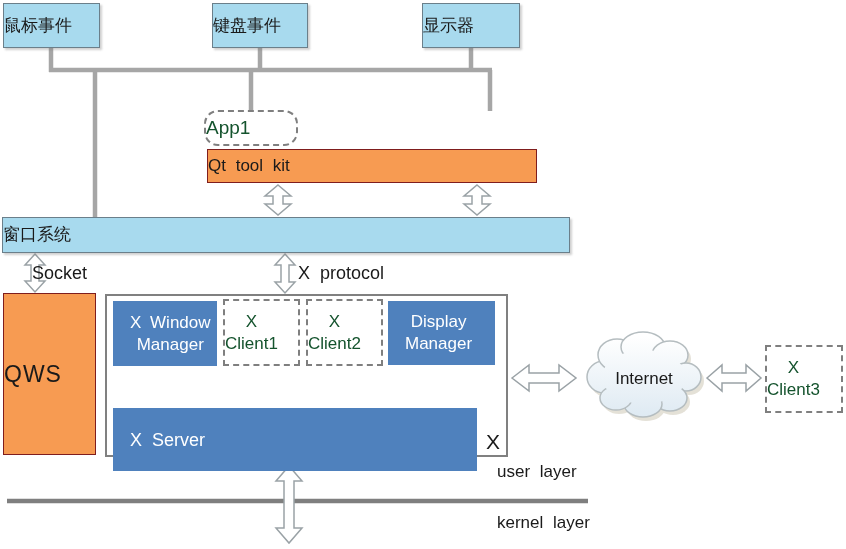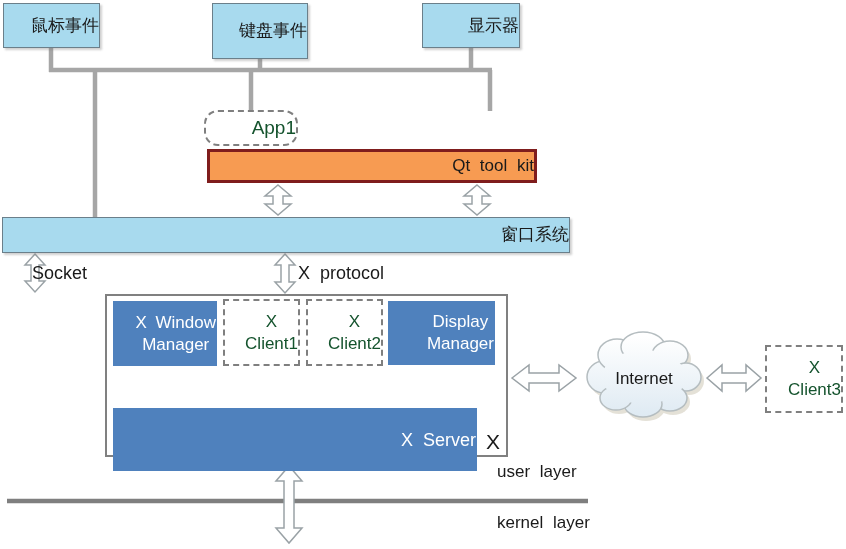--- a/index.html
+++ b/index.html
@@ -2,26 +2,26 @@
 <html><head>
 <meta charset="utf-8">
 <style>
   html,body{margin:0;padding:0;background:#ffffff;}
   .stage{
     position:relative;width:846px;height:549px;background:#ffffff;overflow:hidden;
     font-family:"Liberation Sans", sans-serif;color:#1a1a1a;
   }
   .abs{position:absolute;box-sizing:border-box;}
   .box{
-    display:flex;align-items:center;justify-content:flex-end;text-align:center;
+    display:flex;align-items:center;justify-content:flex-start;text-align:center;
     font-size:17px;line-height:20px;z-index:2;
   }
   .lightblue{background:#A8DAEE;border:1px solid #6B7F8A;box-shadow:2px 2px 2px rgba(120,120,120,.35);}
-  .orange{background:#F79B52;border:3px solid #7f1d1d;}
-  .blue{background:#4F81BD;color:#ffffff;border:1px solid #4F81BD;}
+  .orange{background:#F79B52;border:1px solid #7f1d1d;}
+  .blue{background:#4F81BD;color:#ffffff;border:1px solid #4F81BD;padding-left:16px;}
   .dashedbox{background:#ffffff;border:2px dashed #7F7F7F;color:#14532d;}
   .rounded{border-radius:14px;}
   .container-frame{background:#ffffff;border:2px solid #808080;z-index:1;}
   .lbl{position:absolute;z-index:2;font-size:18px;white-space:nowrap;}
   .wsp{word-spacing:5px;}
   .two-line div{word-spacing:4px;}
   svg.layer{position:absolute;left:0;top:0;z-index:1;}
 </style>
 </head>
 <body>
@@ -79,42 +79,45 @@
         <ellipse cx="643" cy="404" rx="19" ry="13"></ellipse>
           <ellipse cx="616" cy="398" rx="16" ry="12"></ellipse>
       </g>
       <ellipse cx="644" cy="377" rx="42" ry="27" fill="url(#cloudGrad)" stroke="none"></ellipse>
     </g>
   </svg>
 
   <div class="abs box lightblue" style="left:3px;top:3px;width:97px;height:45px;">
     <span>鼠标事件</span>
   </div>
-  <div class="abs box lightblue" style="left:212px;top:3px;width:96px;height:56px;">
+  <div class="abs box lightblue" style="left:212px;top:3px;width:96px;height:45px;">
     <span>键盘事件</span>
   </div>
-  <div class="abs box lightblue" style="left:422px;top:3px;width:98px;height:45px;padding-left:29px;">
+  <div class="abs box lightblue" style="left:422px;top:3px;width:98px;height:45px;">
     <span>显示器</span>
   </div>
 
   <div class="abs box dashedbox rounded" style="left:204px;top:110px;width:94px;height:36px;font-size:19px;">
     <span>App1</span>
   </div>
 
   <div class="abs box orange wsp" style="left:207px;top:149px;width:330px;height:34px;">
     <span>Qt tool kit</span>
   </div>
 
   <div class="abs box lightblue" style="left:2px;top:217px;width:568px;height:36px;">
     <span>窗口系统</span>
   </div>
 
   <div class="lbl" style="left:32px;top:263px;">Socket</div>
   <div class="lbl wsp" style="left:298px;top:263px;">X protocol</div>
 
+  <div class="abs box orange" style="left:3px;top:293px;width:93px;height:162px;font-size:23px;letter-spacing:1px;">
+    <span>QWS</span>
+  </div>
 
   <div class="abs container-frame" style="left:105px;top:294px;width:403px;height:163px;"></div>
 
   <div class="abs box blue two-line" style="left:113px;top:301px;width:104px;height:65px;line-height:22px;">
     <div>
       <div>X Window</div>
       <div>Manager</div>
     </div>
   </div>
 

